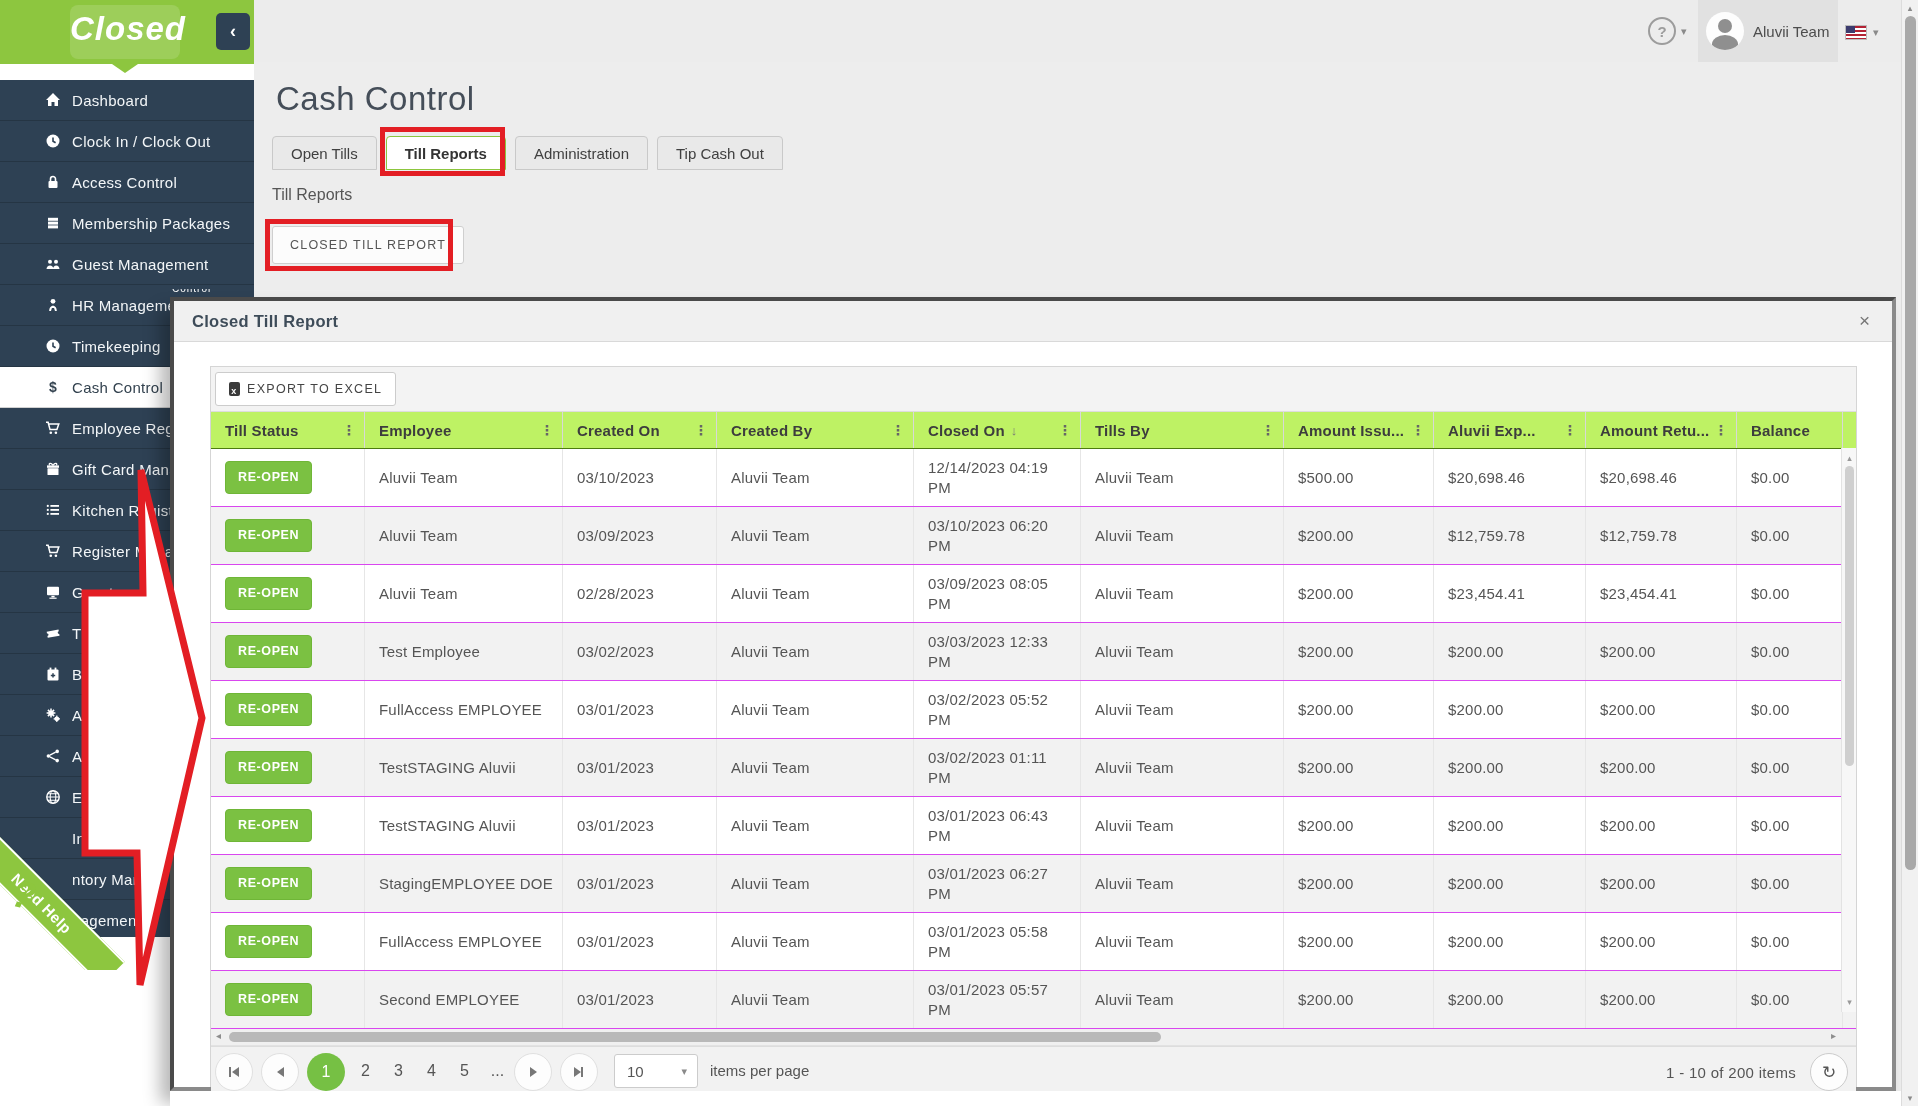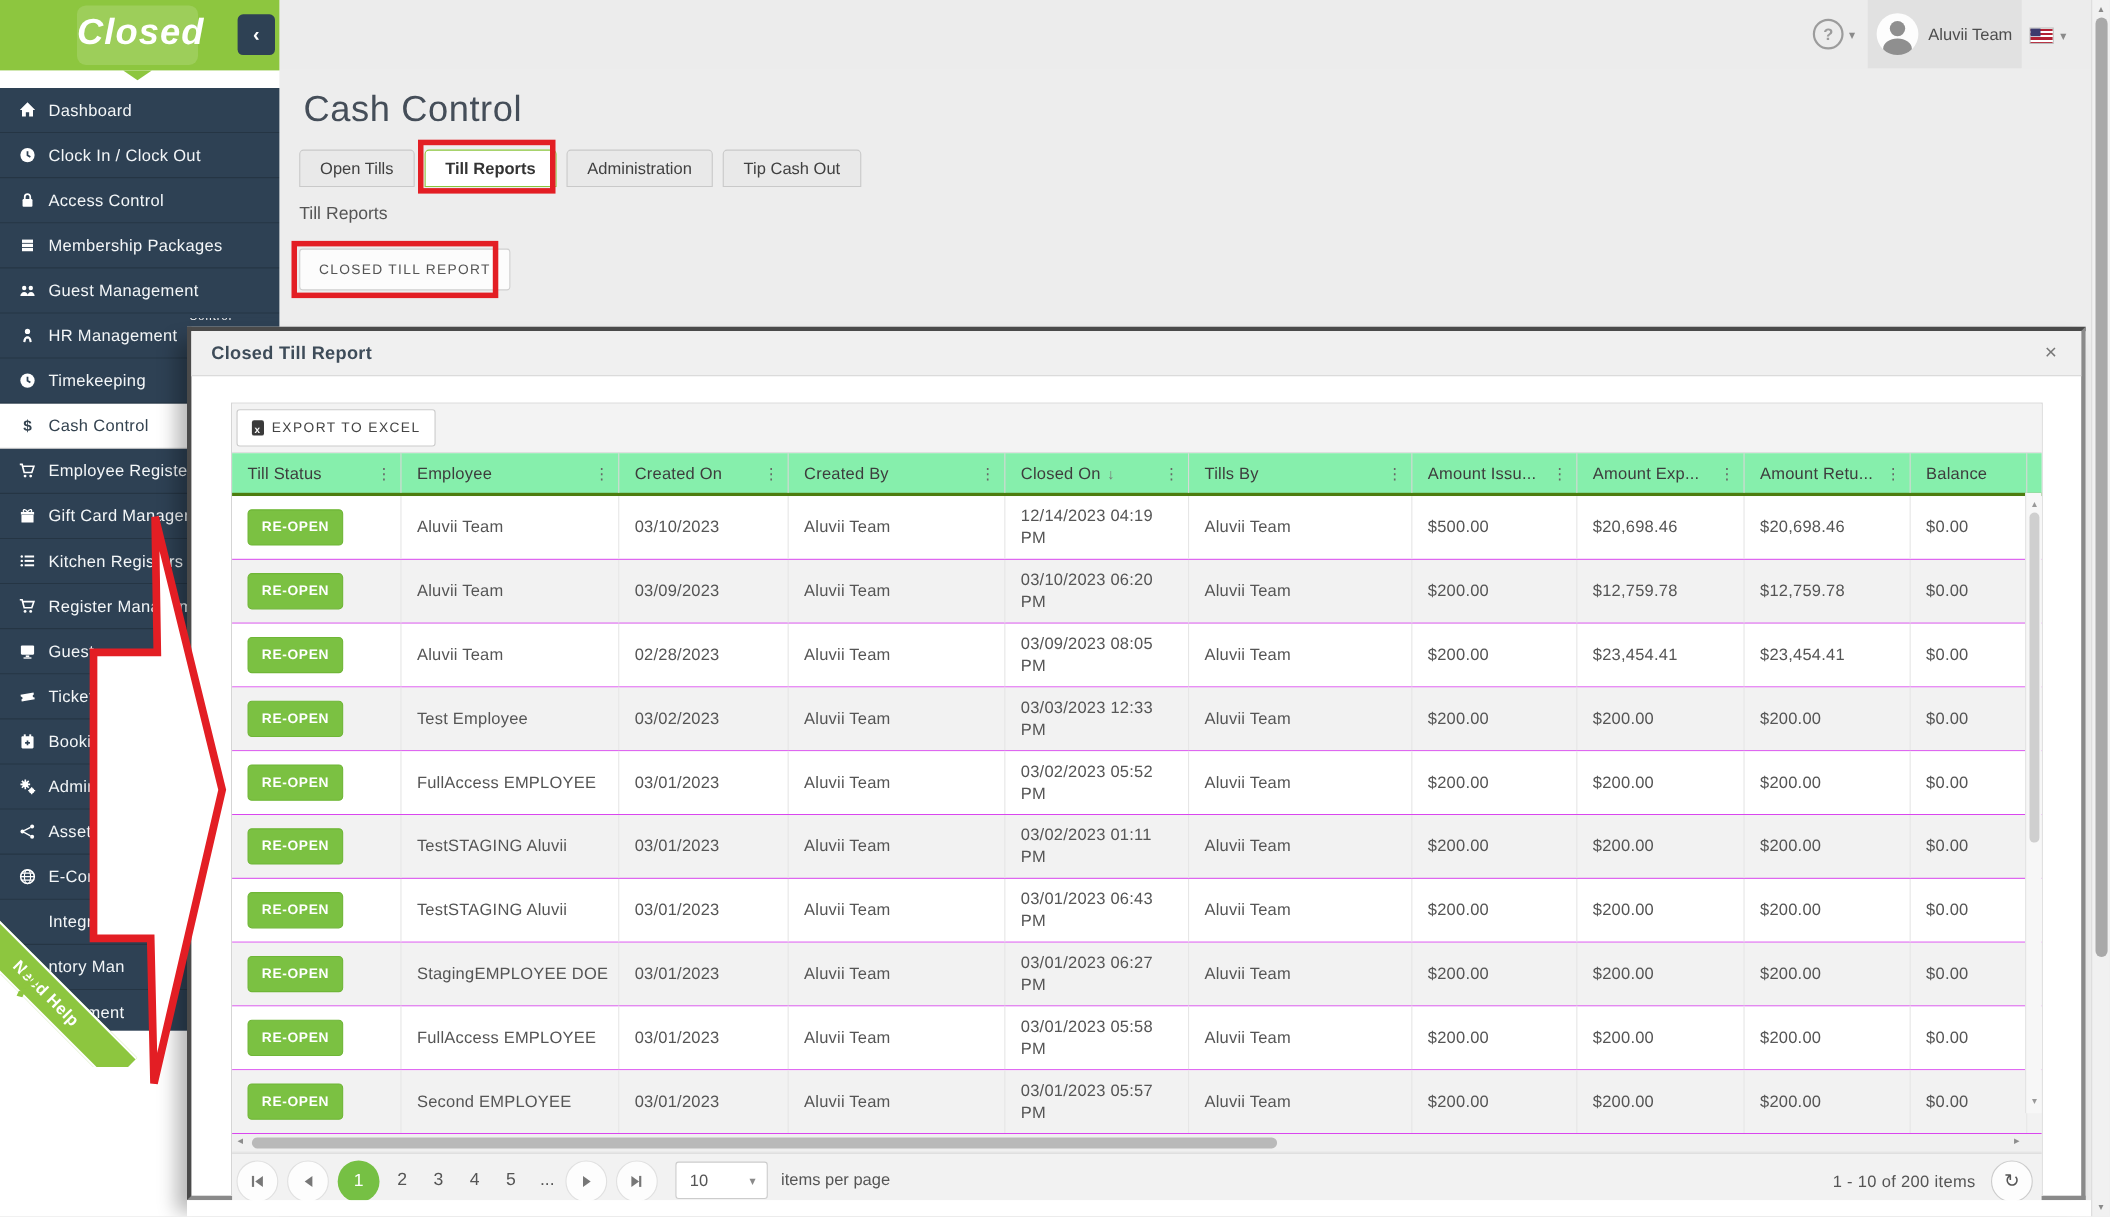--- a/index.html
+++ b/index.html
@@ -19,21 +19,21 @@
   .usflag{width:20px;height:13px;background:repeating-linear-gradient(#b22234 0 2px,#fff 2px 4px);position:relative;box-shadow:0 0 0 1px #bbb;}
   .usflag:before{content:"";position:absolute;left:0;top:0;width:9px;height:7px;background:#3c3b6e;}
   
   .sidebar{position:absolute;left:0;top:0;width:254px;height:1106px;background:#fff;z-index:2;}
   .side-head{position:absolute;left:0;top:0;width:254px;height:64px;background:#8dc63f;}
   .logo-glow{position:absolute;left:70px;top:5px;width:110px;height:54px;background:rgba(255,255,255,.14);border-radius:8px;}
   .logo{position:absolute;left:70px;top:10px;width:110px;text-align:center;color:#fff;font-size:33px;font-style:italic;font-weight:bold;letter-spacing:1px;}
   .collapse-btn{position:absolute;left:216px;top:13px;width:34px;height:37px;background:#2e4154;border-radius:5px;color:#fff;font-size:18px;font-weight:bold;display:flex;align-items:center;justify-content:center;}
   .notch{position:absolute;left:112px;top:64px;width:0;height:0;border-left:13px solid transparent;border-right:13px solid transparent;border-top:9px solid #8dc63f;}
   .nav{position:absolute;left:0;top:80px;width:254px;height:857px;overflow:hidden;background:#2e4154;}
-  .side-item{height:41px;display:flex;align-items:center;color:#f3f6f8;border-bottom:1px solid rgba(0,0,0,.18);box-sizing:border-box;}
+  .side-item{height:41px;display:flex;align-items:center;color:#f3f6f8;border-bottom:1px solid rgba(0,0,0,.18);box-sizing:border-box;padding-left:28px;}
   .side-item .ic{width:24px;margin-left:13px;display:flex;justify-content:center;color:#fff;}
   .side-item .lbl{margin-left:7px;font-size:15px;letter-spacing:.3px;white-space:nowrap;}
   .side-item.active{background:#fff;color:#33424f;}
   .side-item.active .ic{color:#33424f;}
   .side-item svg{width:16px;height:16px;fill:currentColor;}
   
   .corner{position:absolute;left:0;top:830px;width:132px;height:140px;overflow:hidden;z-index:3;}
   .corner .whitetri{position:absolute;left:0;top:0;width:100%;height:100%;}
   .band{position:absolute;left:-58px;top:56px;width:200px;height:30px;background:#8dc63f;border-top:2px solid #fff;border-bottom:2px solid #fff;transform:rotate(45deg);display:flex;align-items:center;justify-content:center;color:#fff;font-size:15px;font-weight:bold;letter-spacing:.5px;}
   .qmark{position:absolute;left:12px;top:44px;font-size:38px;font-weight:bold;color:#8dc63e;transform:rotate(14deg);font-style:italic;}
@@ -53,21 +53,21 @@
   #arrow-annot{position:absolute;left:0;top:0;z-index:9;pointer-events:none;}
   
   .modal{position:absolute;left:170px;top:297px;width:1726px;height:794px;background:#fff;border:4px solid #4a4a4a;border-right-color:#8a8a8a;border-bottom-color:#8a8a8a;box-sizing:border-box;z-index:5;box-shadow:-10px 12px 16px rgba(0,0,0,.28);}
   .modal-title{position:absolute;left:0;top:0;right:0;height:40px;background:#f0f0f0;border-bottom:1px solid #d9d9d9;display:flex;align-items:center;}
   .modal-title .t{margin-left:18px;font-size:16.5px;font-weight:bold;color:#3e4c59;letter-spacing:.3px;}
   .modal-close{position:absolute;right:22px;top:10px;font-size:19px;color:#777;line-height:1;}
   .grid{position:absolute;left:36px;top:65px;width:1647px;bottom:0;border:1px solid #d5d5d5;box-sizing:border-box;background:#fff;display:flex;flex-direction:column;}
   .gtoolbar{height:44px;background:#f3f3f3;border-bottom:1px solid #ddd;display:flex;align-items:center;flex:0 0 auto;}
   .export-btn{margin-left:4px;height:34px;background:#fff;border:1px solid #ccc;border-radius:3px;display:flex;align-items:center;padding:0 13px;font-size:12.5px;letter-spacing:1.3px;color:#444;}
   .xlicon{width:11px;height:14px;background:#3a3a3a;border-radius:2px;color:#fff;font-size:9px;font-weight:bold;display:flex;align-items:flex-end;justify-content:center;margin-right:7px;}
-  .ghead{height:36px;background:#86efac;border-bottom:3px solid #4d7c0f;display:flex;flex:0 0 auto;}
+  .ghead{height:36px;background:#bef264;border-bottom:1px solid #4d7c0f;display:flex;flex:0 0 auto;font-weight:bold;}
   .th{display:flex;align-items:center;justify-content:space-between;box-sizing:border-box;border-right:1px solid #d8d8d8;padding:0 8px 0 14px;font-size:15px;color:#3d3d3d;letter-spacing:.2px;white-space:nowrap;overflow:hidden;}
   .th .dots{color:#666;font-size:14px;letter-spacing:0;}
   .th .sort{color:#777;font-size:13px;margin-left:6px;}
   .gbody{flex:0 0 auto;}
   .tr{display:flex;border-bottom:1px solid #d946ef;min-height:45px;background:#fff;}
   .tr.alt{background:#f2f2f2;}
   .td{box-sizing:border-box;border-right:1px solid #e6e6e6;padding:9px 8px 9px 14px;font-size:15px;color:#555;letter-spacing:.2px;display:flex;align-items:center;line-height:19.5px;white-space:pre-line;overflow:hidden;}
   .reopen{background:#7bc142;border:1px solid #6fb637;border-radius:4px;color:#fff;font-size:12.5px;font-weight:bold;letter-spacing:.6px;padding:9px 12px;line-height:1;}
   
   .vscroll{position:absolute;right:0;top:81px;width:15px;height:564px;background:#f7f7f7;border-left:1px solid #e3e3e3;box-sizing:border-box;}
@@ -398,21 +398,21 @@
             <span class="dots">⋮</span>
           </div>
           <div class="th" style="width: 150px;">
             <span style="display:flex;align-items:center">
               <span>Amount Issu...</span>
             </span>
             <span class="dots">⋮</span>
           </div>
           <div class="th" style="width: 152px;">
             <span style="display:flex;align-items:center">
-              <span>Amount Exp...</span>
+              <span>Aluvii Exp...</span>
             </span>
             <span class="dots">⋮</span>
           </div>
           <div class="th" style="width: 151px;">
             <span style="display:flex;align-items:center">
               <span>Amount Retu...</span>
             </span>
             <span class="dots">⋮</span>
           </div>
           <div class="th" style="width: 106px;">

